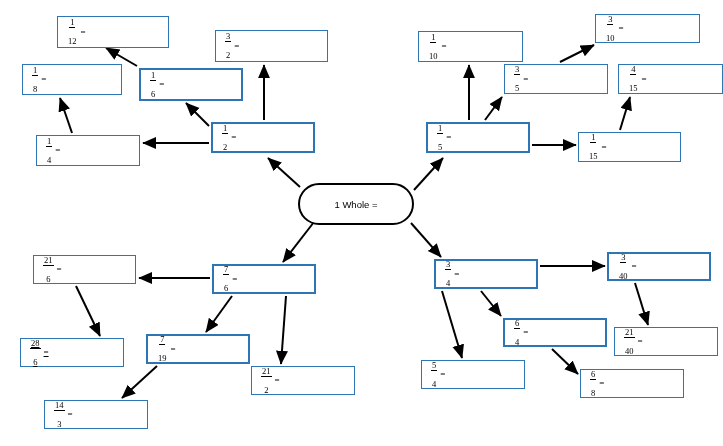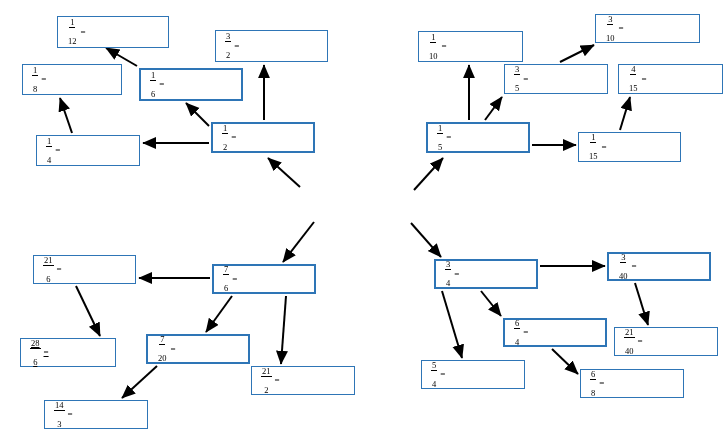--- a/index.html
+++ b/index.html
@@ -107,20 +107,23 @@
         <line x1="76" y1="286" x2="100" y2="336" stroke="#000000" stroke-width="2" marker-end="url(#ah)"></line>
         <line x1="157" y1="366" x2="122" y2="398" stroke="#000000" stroke-width="2" marker-end="url(#ah)"></line>
         <line x1="540" y1="266" x2="605" y2="266" stroke="#000000" stroke-width="2" marker-end="url(#ah)"></line>
         <line x1="442" y1="291" x2="462" y2="358" stroke="#000000" stroke-width="2" marker-end="url(#ah)"></line>
         <line x1="481" y1="291" x2="501" y2="316" stroke="#000000" stroke-width="2" marker-end="url(#ah)"></line>
         <line x1="635" y1="283" x2="648" y2="325" stroke="#000000" stroke-width="2" marker-end="url(#ah)"></line>
         <line x1="552" y1="349" x2="578" y2="374" stroke="#000000" stroke-width="2" marker-end="url(#ah)"></line>
       </g>
   </svg>
 
+  <div class="center-node" style="left: 298px; top: 183px; width: 116px; height: 42px; border-color: rgb(0, 0, 0);">
+    <span>1 Whole =</span>
+  </div>
 
   <div id="node-layer">
       <div class="node-box" style="left: 57px; top: 16px; width: 112px; height: 32px; border-color: rgb(46, 117, 182);">
         <span class="frac-expr">
           <span class="frac">
             <span class="num">1</span>
             <span class="den">12</span>
           </span>
           <span class="eq">=</span>
         </span>
@@ -271,34 +274,34 @@
       </div>
       <div class="node-box" style="left: 614px; top: 327px; width: 104px; height: 29px; border-color: rgb(46, 117, 182);">
         <span class="frac-expr">
           <span class="frac">
             <span class="num">21</span>
             <span class="den">40</span>
           </span>
           <span class="eq">=</span>
         </span>
       </div>
-      <div class="node-box" style="left: 20px; top: 338px; width: 96px; height: 29px; border-color: rgb(46, 117, 182); text-decoration: underline;">
+      <div class="node-box" style="left: 20px; top: 338px; width: 104px; height: 29px; border-color: rgb(46, 117, 182); text-decoration: underline;">
         <span class="frac-expr">
           <span class="frac">
             <span class="num">28</span>
             <span class="den">6</span>
           </span>
           <span class="eq">=</span>
         </span>
       </div>
       <div class="node-box thick" style="left: 146px; top: 334px; width: 104px; height: 30px; border-color: rgb(46, 117, 182);">
         <span class="frac-expr">
           <span class="frac">
             <span class="num">7</span>
-            <span class="den">20</span>
+            <span class="den">19</span>
           </span>
           <span class="eq">=</span>
         </span>
       </div>
       <div class="node-box" style="left: 251px; top: 366px; width: 104px; height: 29px; border-color: rgb(46, 117, 182);">
         <span class="frac-expr">
           <span class="frac">
             <span class="num">21</span>
             <span class="den">2</span>
           </span>

